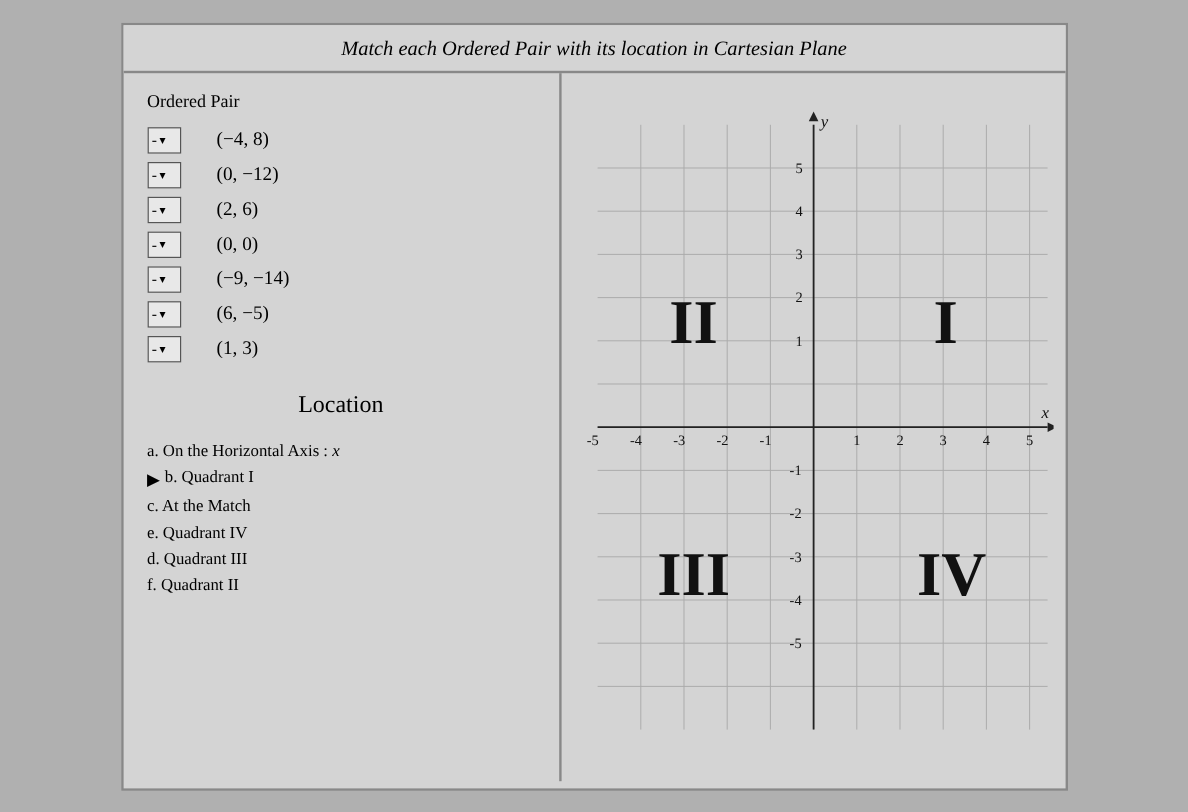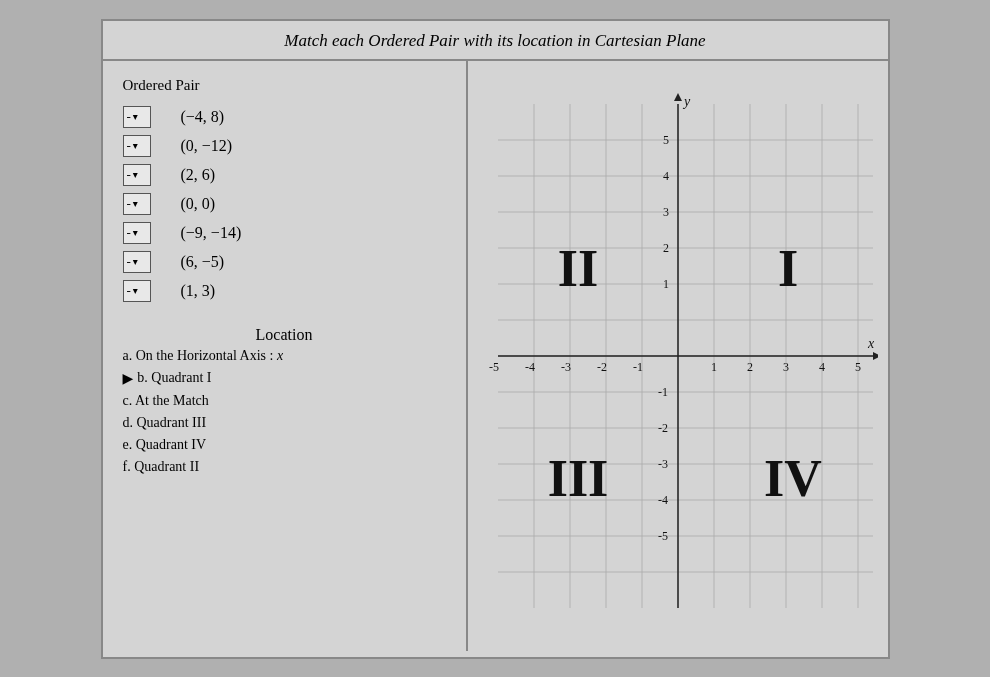--- a/index.html
+++ b/index.html
@@ -73,23 +73,23 @@
       margin-left: 2px;
     }
     .pair-text {
       font-size: 16px;
       margin-left: 24px;
     }
     .location-section {
       margin-top: 24px;
     }
     .location-title {
-      font-size: 16px;
+      font-size: 20px;
       text-align: center;
-      margin-bottom: 4px;
+      margin-bottom: 20px;
     }
     .location-item {
       font-size: 14px;
       margin-bottom: 6px;
       display: flex;
     }
     .arrow-indicator {
       margin-right: 4px;
       font-size: 14px;
     }
@@ -172,24 +172,24 @@
           <span>a. On the Horizontal Axis : <em>x</em></span>
         </div>
         <div class="location-item">
           <span class="arrow-indicator">▶</span>
           <span>b. Quadrant I</span>
         </div>
         <div class="location-item">
           <span>c. At the Match</span>
         </div>
         <div class="location-item">
+          <span>e. Quadrant IV</span>
+        </div>
+        <div class="location-item">
           <span>d. Quadrant III</span>
-        </div>
-        <div class="location-item">
-          <span>e. Quadrant IV</span>
         </div>
         <div class="location-item">
           <span>f. Quadrant II</span>
         </div>
       </div>
     </div>
 
     <div class="right-panel">
       <div class="graph-container">
         <svg class="cartesian" viewBox="0 0 400 540" xmlns="http://www.w3.org/2000/svg">

